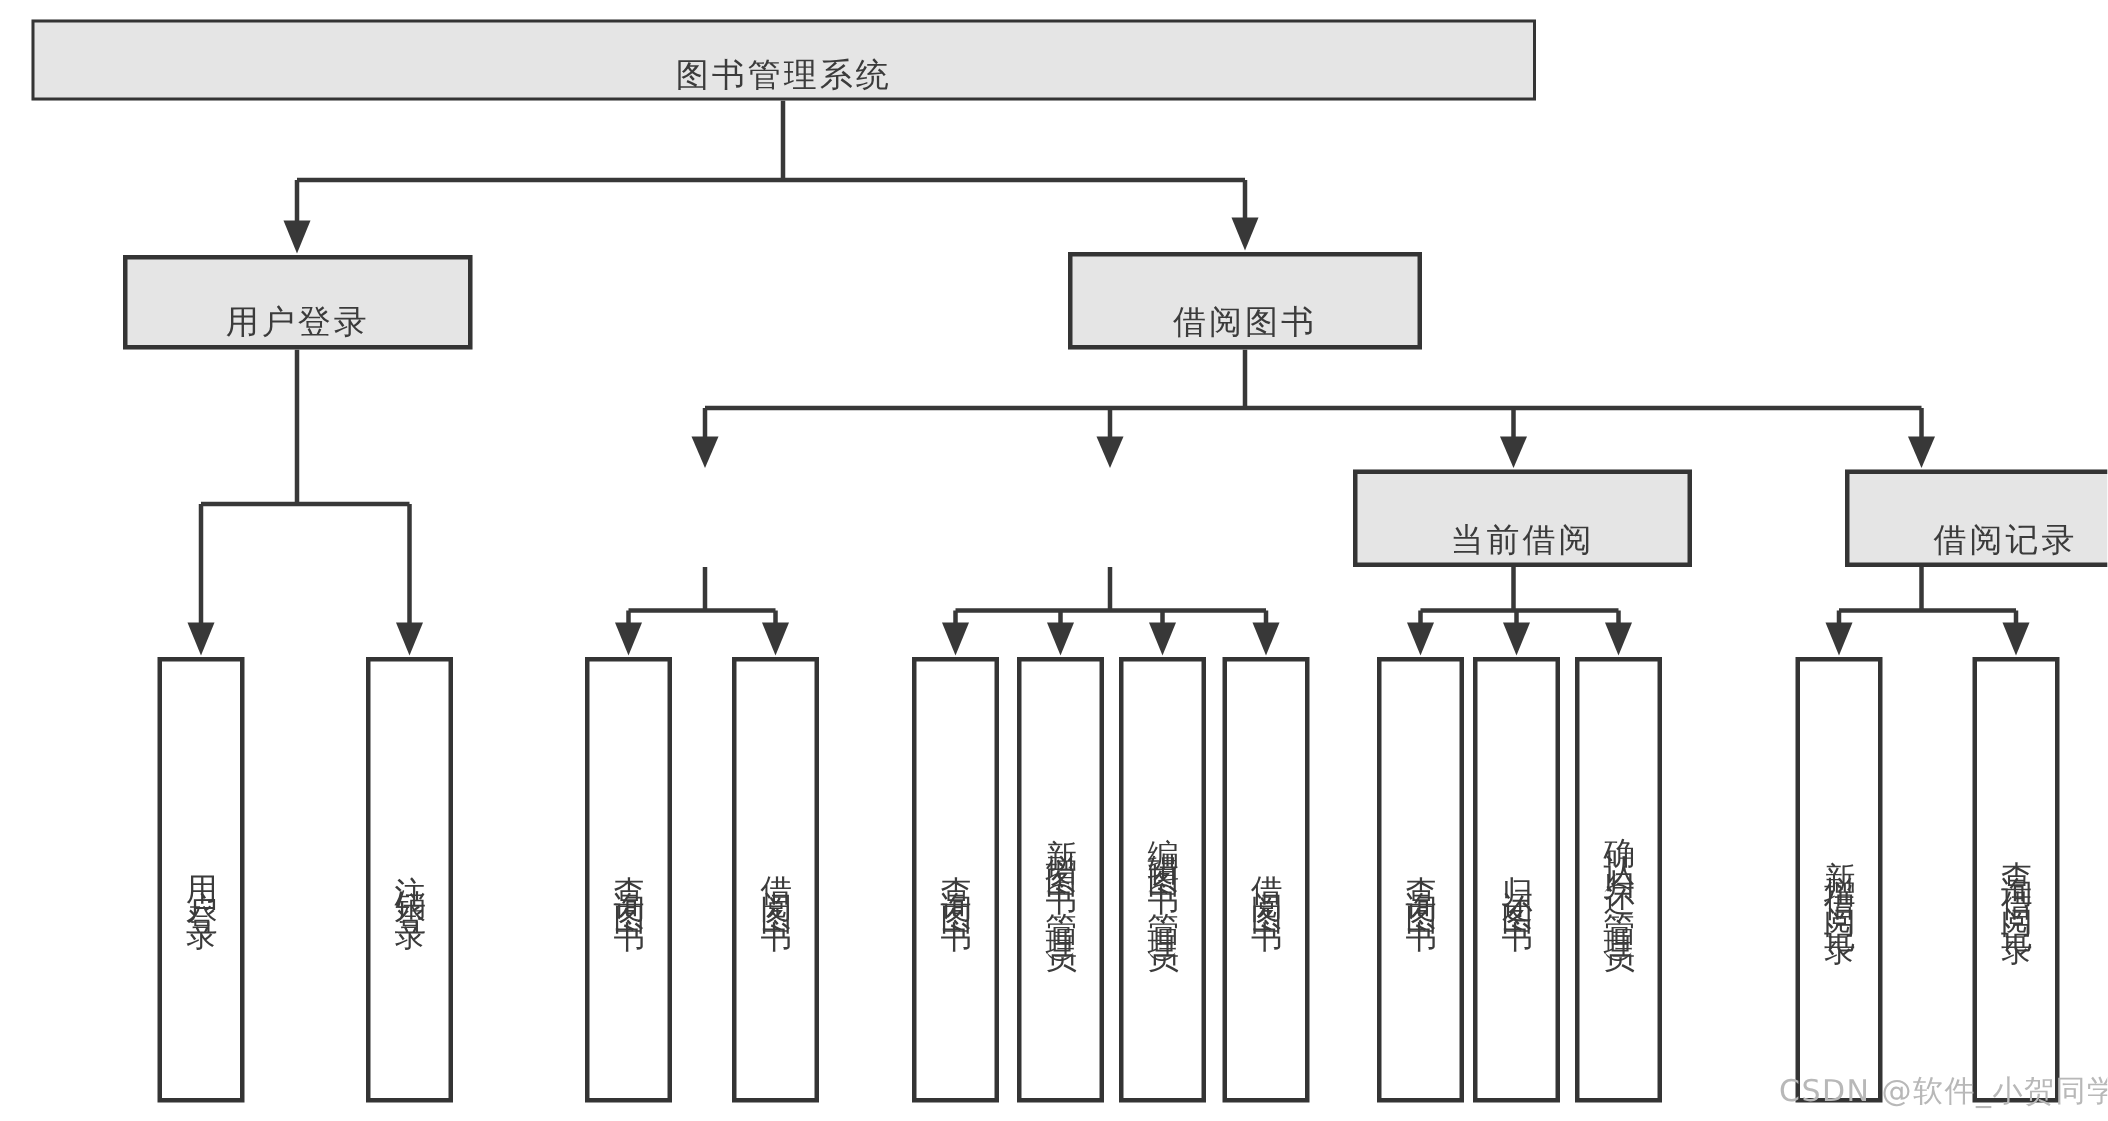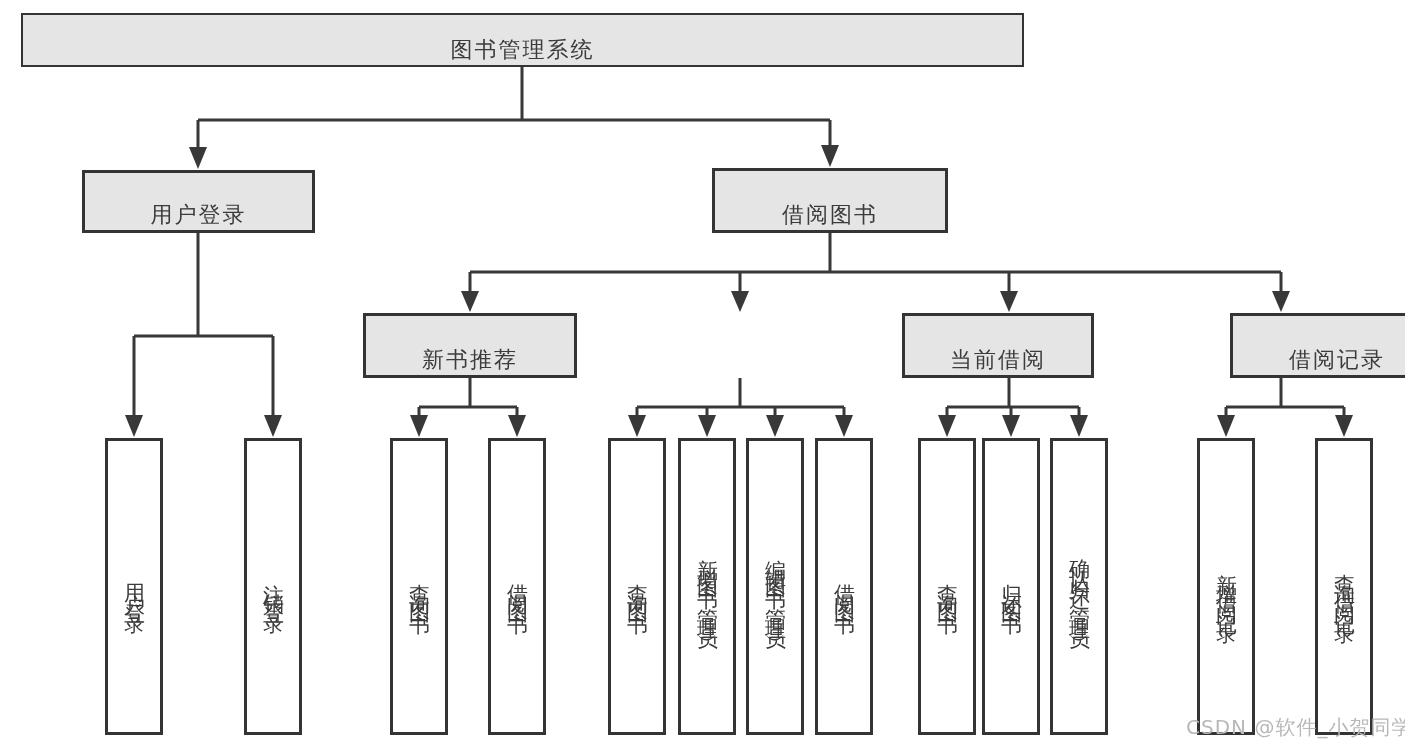--- a/index.html
+++ b/index.html
@@ -115,24 +115,21 @@
     <span>图书管理系统</span>
   </div>
 
   <div class="hbox" style="left:82px; top:170px; width:233px; height:63px;">
     <span>用户登录</span>
   </div>
   <div class="hbox" style="left:712px; top:168px; width:236px; height:65px;">
     <span>借阅图书</span>
   </div>
 
-  <div class="hbox" style="left:363px; top:313px; width:214px; height:65px;">
-    <span>新书推荐</span>
-  </div>
-  <div class="hbox" style="left:902px; top:313px; width:192px; height:65px;">
+  <div class="hbox" style="left:902px; top:313px; width:226px; height:65px;">
     <span>当前借阅</span>
   </div>
   <div class="hbox" style="left:1230px; top:313px; width:214px; height:65px;">
     <span>借阅记录</span>
   </div>
 
   <div class="vbox" style="left:105px;">
     <span class="vtext">用户登录</span>
   </div>
   <div class="vbox" style="left:244px;">

